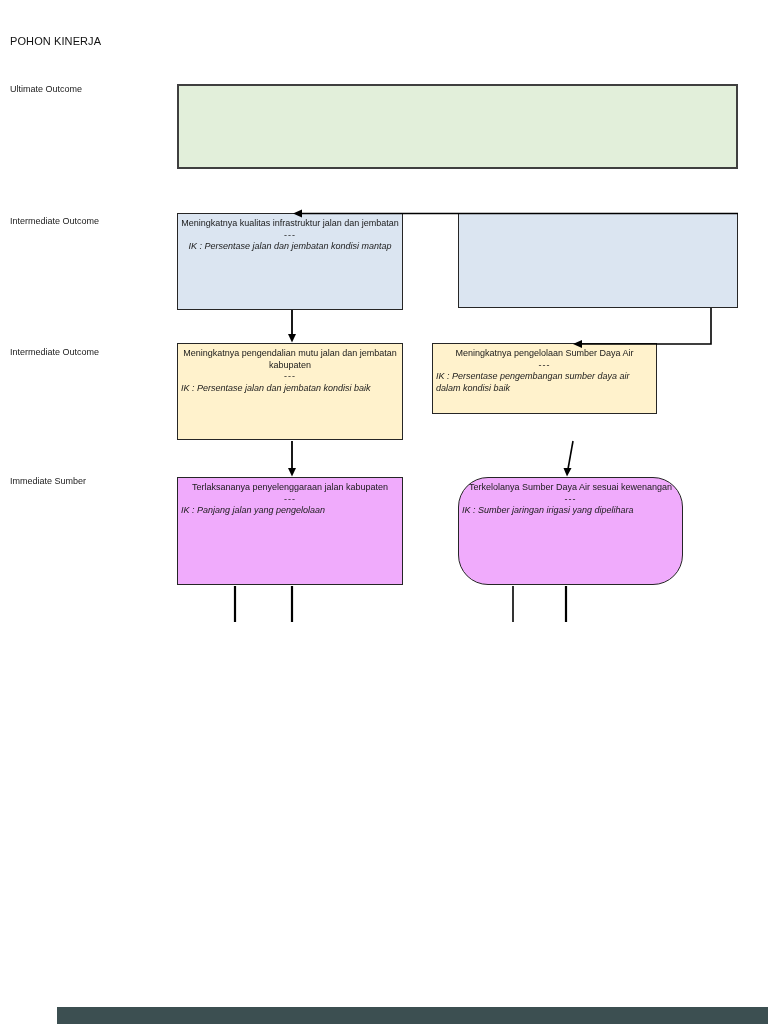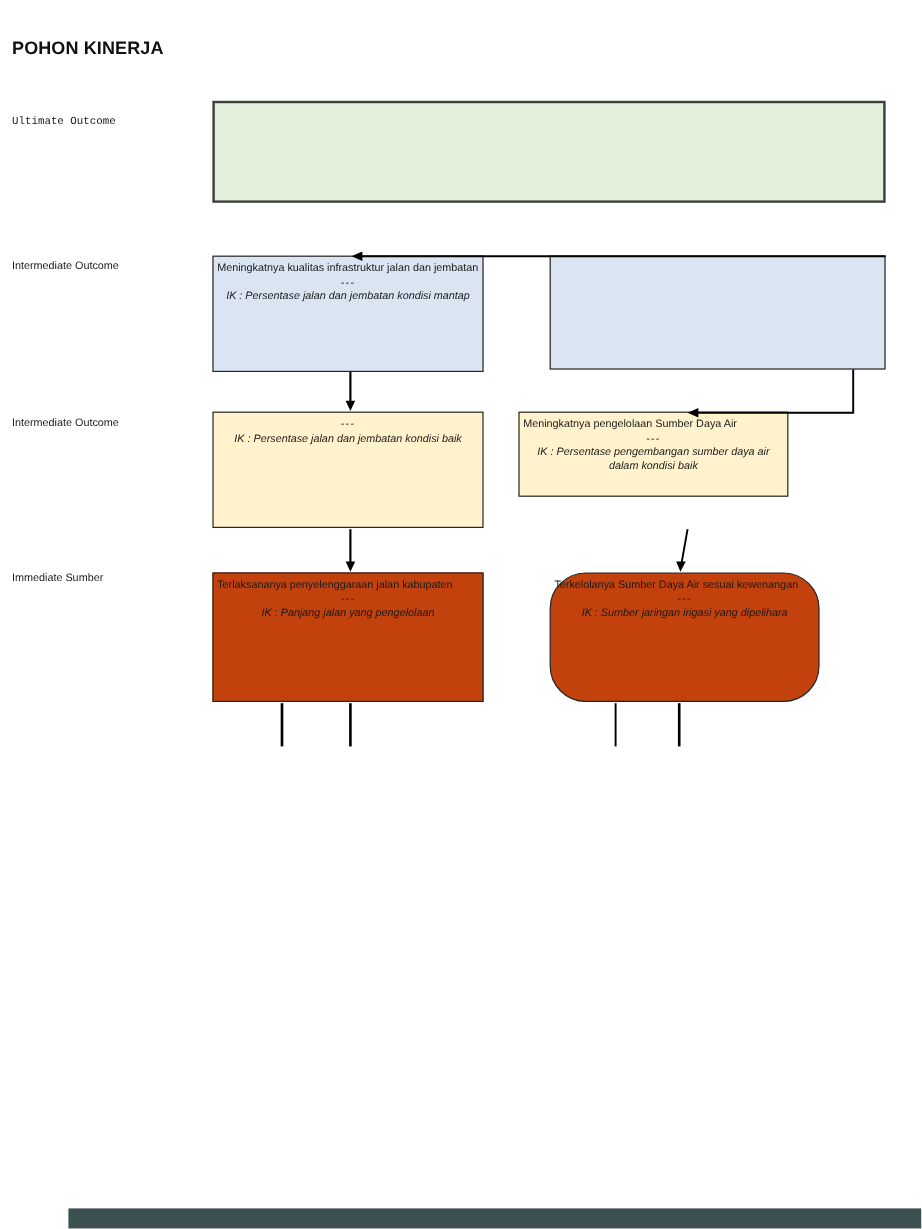--- a/index.html
+++ b/index.html
@@ -12,22 +12,22 @@
     position: relative;
     width: 768px;
     height: 1024px;
     background: #ffffff;
     overflow: hidden;
   }
   .page-title {
     position: absolute;
     left: 10px;
     top: 33px;
-    font-size: 15px;
-    font-weight: 700;
+    font-size: 11px;
+    font-weight: 400;
     color: #111111;
     line-height: 16px;
     letter-spacing: 0.1px;
     white-space: nowrap;
   }
   .row-label {
     position: absolute;
     left: 10px;
     font-size: 9px;
     color: #1a1a1a;
@@ -35,28 +35,28 @@
   }
   .node {
     position: absolute;
     box-sizing: border-box;
     border: 1.4px solid #262626;
     font-size: 9px;
     color: #1a1a1a;
     line-height: 11.5px;
     padding: 4px 3px 0 3px;
   }
-  .node .title { display: block; text-align: left; }
+  .node .title { display: block; text-align: center; }
   .node .sep   { display: block; text-align: center; letter-spacing: 1px; }
-  .node .ik    { display: block; font-style: italic; text-align: center; }
+  .node .ik    { display: block; font-style: italic; text-align: left; }
   .node .ik.center { text-align: center; }
   .fill-green  { background: #e2efda; border-width: 2px; border-color: #3f3f3f; }
   .fill-blue   { background: #dbe5f1; }
   .fill-yellow { background: #fff2cc; }
-  .fill-pink   { background: #c2410c; }
+  .fill-pink   { background: #f0abfc; }
   .box-ultimate        { left: 177px; top: 84px;  width: 561px; height: 85px; }
   .box-int-infra       { left: 177px; top: 213px; width: 226px; height: 97px; }
   .box-int-blank       { left: 458px; top: 213px; width: 280px; height: 95px; }
   .box-int-mutu        { left: 177px; top: 343px; width: 226px; height: 97px; }
   .box-int-sda         { left: 432px; top: 343px; width: 225px; height: 71px; }
   .box-imm-jalan       { left: 177px; top: 477px; width: 226px; height: 108px; }
   .box-imm-sda         { left: 458px; top: 477px; width: 225px; height: 108px; border-radius: 30px; }
   .connector-layer {
     position: absolute;
     left: 0; top: 0;
@@ -74,40 +74,41 @@
 </style>
 </head>
 <body>
 
 <div class="canvas">
 
   <div class="page-title">
     <div>POHON KINERJA</div>
   </div>
 
-  <div class="row-label" style="top: 96px; font-family: Liberation Mono, monospace;">Ultimate Outcome</div>
+  <div class="row-label" style="top: 84px;">Ultimate Outcome</div>
   <div class="row-label" style="top: 216px;">Intermediate Outcome</div>
   <div class="row-label" style="top: 347px;">Intermediate Outcome</div>
   <div class="row-label" style="top: 476px;">Immediate Sumber</div>
 
   <div class="node fill-green box-ultimate">
     <span class="title"></span>
   </div>
 
   <div class="node fill-blue box-int-infra">
     <span class="title">Meningkatnya kualitas infrastruktur jalan dan jembatan</span>
     <span class="sep">---</span>
     <span class="ik center">IK : Persentase jalan dan jembatan kondisi mantap</span>
   </div>
 
   <div class="node fill-blue box-int-blank">
     <span class="title"></span>
   </div>
 
   <div class="node fill-yellow box-int-mutu">
+    <span class="title">Meningkatnya pengendalian mutu jalan dan jembatan kabupaten</span>
     <span class="sep">---</span>
     <span class="ik">IK : Persentase jalan dan jembatan kondisi baik</span>
   </div>
 
   <div class="node fill-yellow box-int-sda">
     <span class="title">Meningkatnya pengelolaan Sumber Daya Air</span>
     <span class="sep">---</span>
     <span class="ik">IK : Persentase pengembangan sumber daya air dalam kondisi baik</span>
   </div>
 

